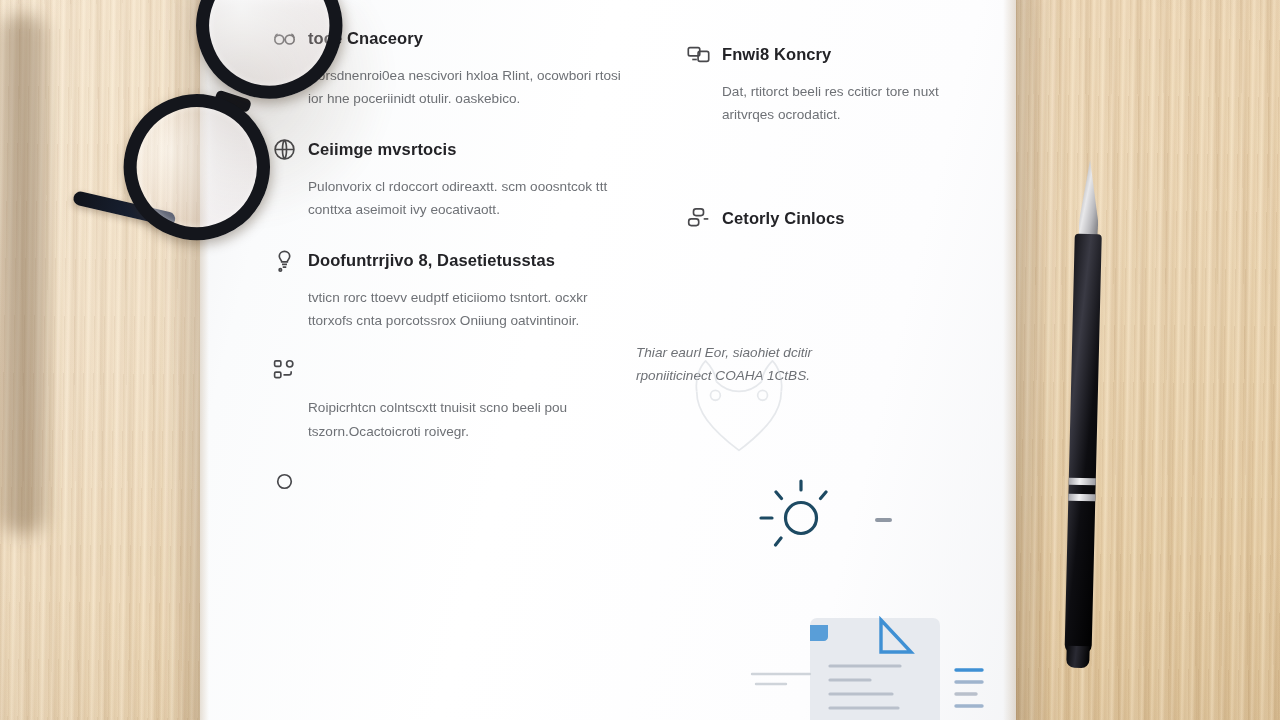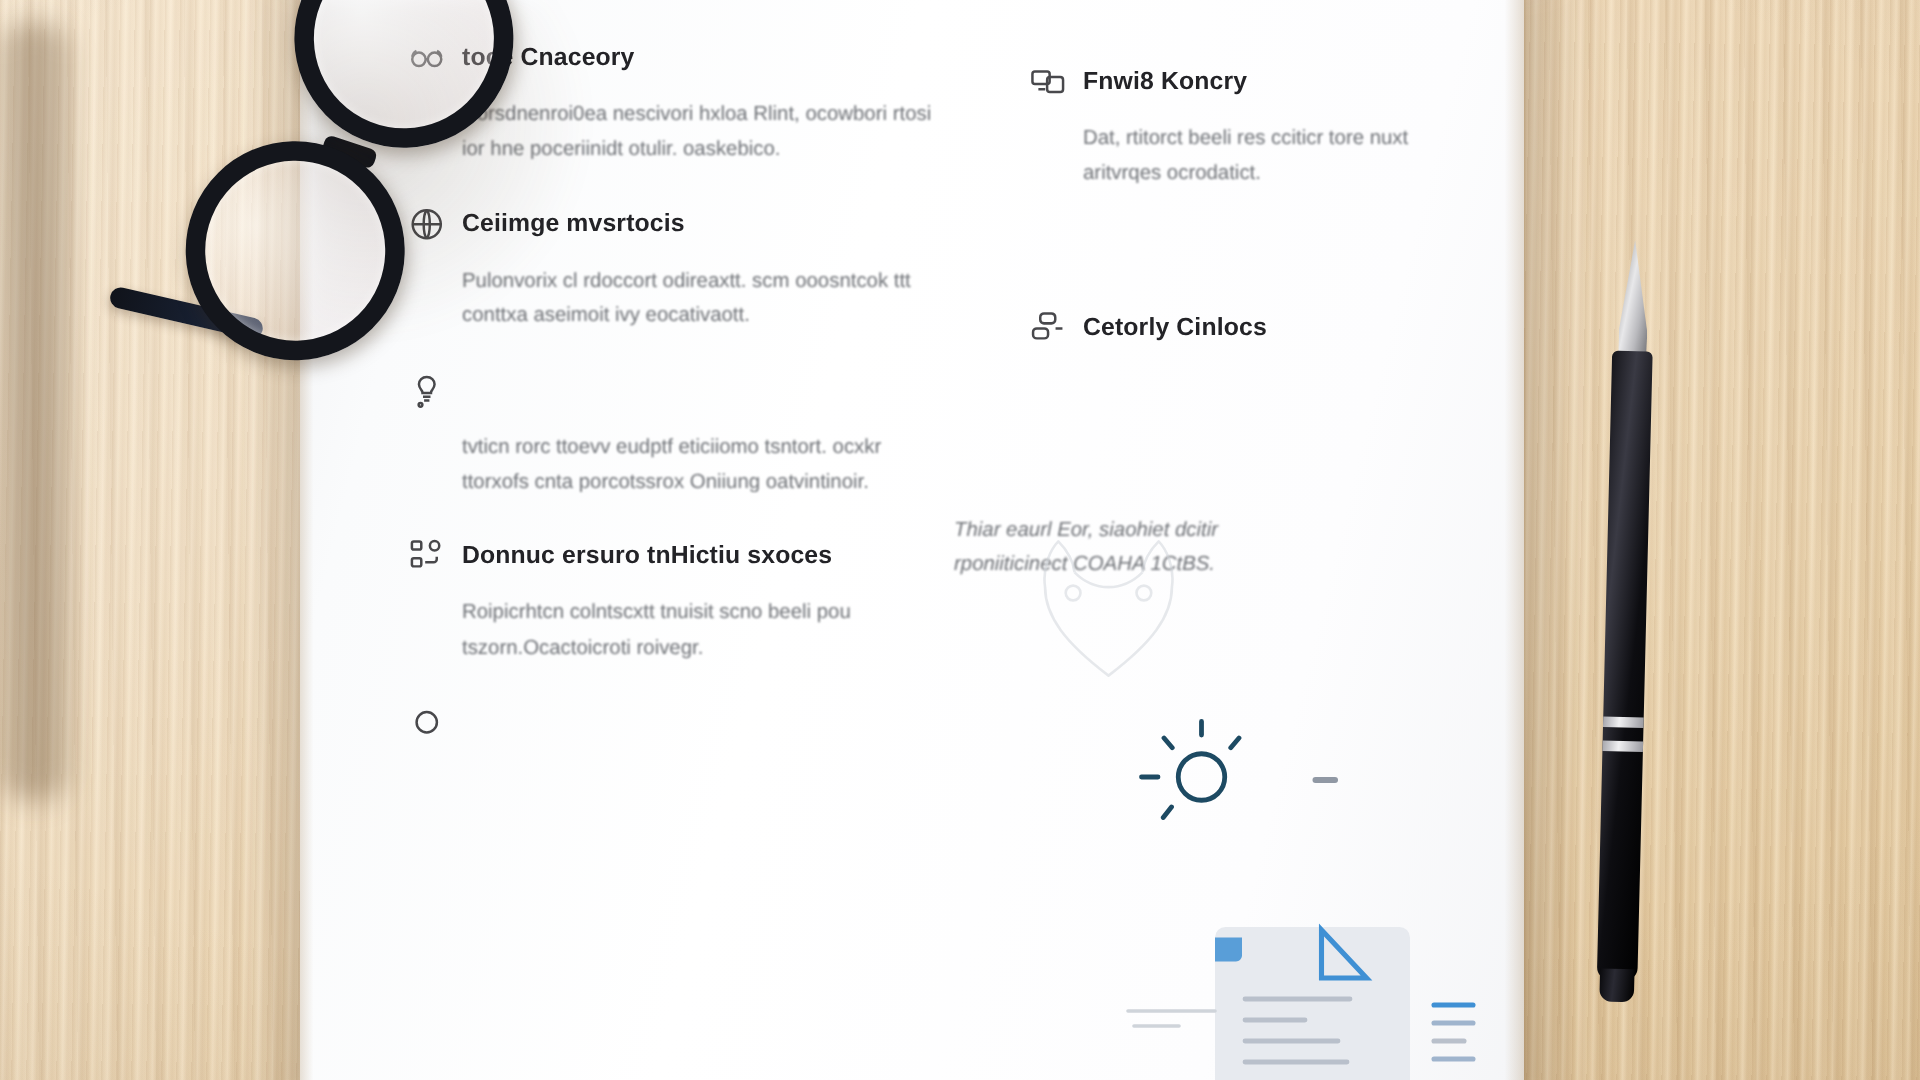--- a/index.html
+++ b/index.html
@@ -219,35 +219,35 @@
 
         <div class="section">
           <div class="section-head">
             <span class="sec-icon">
               <svg viewBox="0 0 24 24" fill="none" stroke="currentColor" stroke-width="1.6">
                 <path d="M12 3.2c-2.9 0-5 2.1-5 4.7 0 1.7.9 2.8 1.6 3.7.5.6.7 1.1.7 1.8h5.4c0-.7.2-1.2.7-1.8.7-.9 1.6-2 1.6-3.7 0-2.6-2.1-4.7-5-4.7z"></path>
                 <path d="M9.6 15.8h4.8M10.3 18.3h3.4"></path>
                 <circle cx="8" cy="21" r="1.2"></circle>
               </svg>
             </span>
+            <span class="sec-title">Doofuntrrjivo 8, Dasetietusstas</span>
           </div>
           <div class="sec-body">tvticn rorc ttoevv eudptf eticiiomo tsntort. ocxkr ttorxofs cnta porcotssrox Oniiung oatvintinoir.</div>
         </div>
 
         <div class="section">
           <div class="section-head">
             <span class="sec-icon">
               <svg viewBox="0 0 24 24" fill="none" stroke="currentColor" stroke-width="1.6">
                 <rect x="2.5" y="2.8" width="6" height="5.2" rx="1.2"></rect>
                 <circle cx="17" cy="5.6" r="3"></circle>
                 <rect x="2.5" y="13.6" width="6" height="5.2" rx="1.2"></rect>
                 <path d="M11 16.2h5.4a2 2 0 0 0 2-2v-1.6"></path>
               </svg>
             </span>
-            <span class="sec-title">Donnuc ersuro tnHictiu sxoces</span>
           </div>
           <div class="sec-body">Roipicrhtcn colntscxtt tnuisit scno beeli pou tszorn.Ocactoicroti roivegr.</div>
         </div>
 
         <div class="section">
           <div class="section-head">
             <span class="sec-icon">
               <svg viewBox="0 0 24 24" fill="none" stroke="currentColor" stroke-width="1.6">
                 <circle cx="12" cy="12" r="6.5"></circle>
               </svg>

